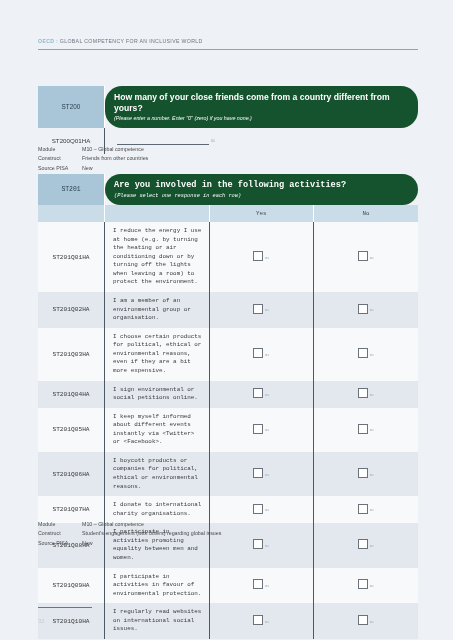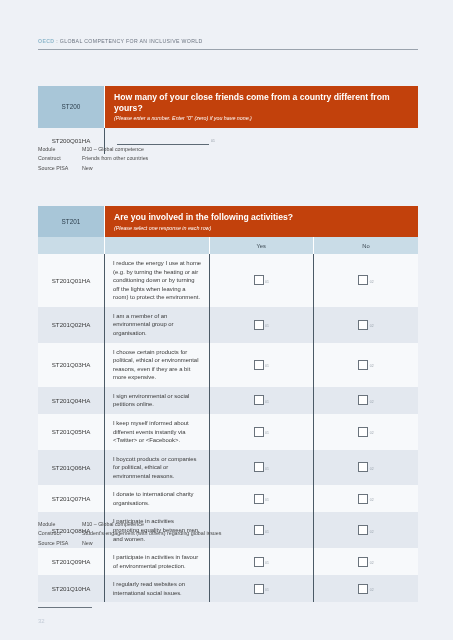--- a/index.html
+++ b/index.html
@@ -65,22 +65,23 @@
   .code-cell {
     width: 66px;
     background: #a8c6d8;
     color: #2c3e4c;
     font-size: 6.4px;
     text-align: center;
     vertical-align: middle;
     border-right: 1.6px solid #ffffff;
   }
   .banner-cell {
-    background: #c2410c;
+    background: #14532d;
     padding: 6px 8px 6px 9px !important;
+    border-radius: 17px;
   }
   .banner-q {
     color: #ffffff;
     font-size: 8.6px;
     font-weight: bold;
     line-height: 1.25;
     margin: 0 0 2px 0;
   }
   .banner-sub {
     color: #ffffff;
@@ -263,21 +264,21 @@
     <div class="row">
       <span class="k">Construct</span>
       <span class="v">Friends from other countries</span>
     </div>
     <div class="row">
       <span class="k">Source PISA</span>
       <span class="v">New</span>
     </div>
   </div>
 
-  <table class="qtable" style="top:206px;">
+  <table class="qtable" style="top:174px;font-family:Liberation Mono, monospace;">
     <tbody>
         <tr>
       <td class="code-cell">ST201</td>
       <td class="banner-cell" colspan="3">
         <p class="banner-q">Are you involved in the following activities?</p>
         <p class="banner-sub">(Please select one response in each row)</p>
       </td>
     </tr>
     <tr class="colhead">
       <td class="spacer"></td>

